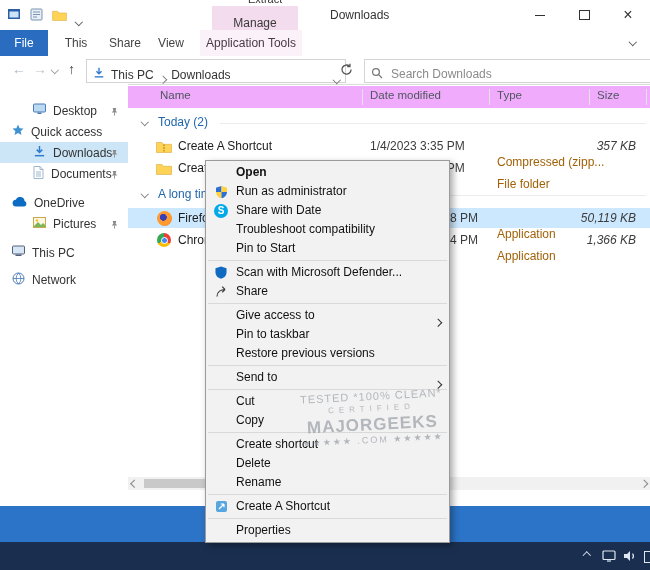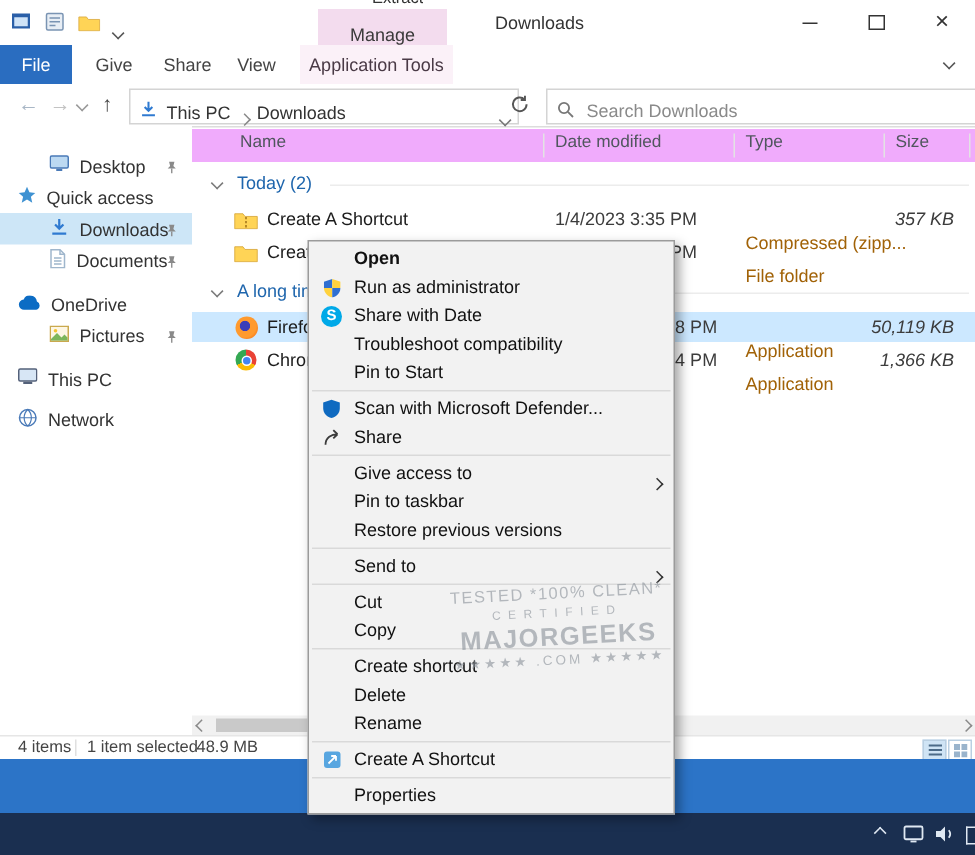--- a/index.html
+++ b/index.html
@@ -98,21 +98,21 @@
     <div class="winbtn" style="left:606px;">
         <span class="closeglyph">×</span>
       </div>
   </div>
 
   <div class="abs" style="left:0;top:30px;width:650px;height:26px;background:#fff;border-bottom:1px solid #dcdcdc;">
     <div class="rtab" style="left:0;width:48px;background:#2a6dc0;color:#fff;">
         <span>File</span>
       </div>
     <div class="rtab" style="left:54px;width:44px;">
-        <span>Give</span>
+        <span>This</span>
       </div>
     <div class="rtab" style="left:102px;width:46px;">
         <span>Share</span>
       </div>
     <div class="rtab" style="left:150px;width:42px;">
         <span>View</span>
       </div>
     <div class="rtab" style="left:200px;width:102px;background:#fbf1f8;color:#4a3a46;">
         <span>Application Tools</span>
       </div>
@@ -296,39 +296,20 @@
       <span class="fsize">1,366 KB</span>
     </div>
   </div>
 
   <div class="abs" style="left:128px;top:477px;width:522px;height:13px;background:#f1f1f1;">
     <span class="abs chev sm" style="left:4px;top:4px;transform:rotate(135deg);border-color:#8a8a8a;"></span>
     <span class="abs" style="left:16px;top:2px;width:250px;height:9px;background:#c9c9c9;"></span>
     <span class="abs chev sm" style="right:4px;top:4px;transform:rotate(-45deg);border-color:#8a8a8a;"></span>
   </div>
 
-  <div class="abs" style="left:0;top:490px;width:650px;height:16px;background:#fff;border-top:1px solid #e6e6e6;font-size:11px;color:#444;">
-    <span class="abs" style="left:12px;top:1px;">4 items</span>
-    <span class="abs" style="left:50px;top:2px;width:1px;height:11px;background:#e0e0e0;"></span>
-    <span class="abs" style="left:58px;top:1px;">1 item selected</span>
-    <span class="abs" style="left:131px;top:1px;">48.9 MB</span>
-    <span class="viewbtn" style="left:615px;background:#cfe4f5;">
-        <svg width="9" height="8" viewBox="0 0 9 8">
-          <path d="M0 1 h9 M0 4 h9 M0 7 h9" stroke="#4c6b88" stroke-width="1.2"></path>
-        </svg>
-      </span>
-    <span class="viewbtn" style="left:632px;">
-        <svg width="9" height="9" viewBox="0 0 9 9">
-          <rect x="0" y="0" width="4" height="4" fill="#9ab4cc"></rect>
-          <rect x="5" y="0" width="4" height="4" fill="#9ab4cc"></rect>
-          <rect x="0" y="5" width="4" height="4" fill="#9ab4cc"></rect>
-          <rect x="5" y="5" width="4" height="4" fill="#9ab4cc"></rect>
-        </svg>
-      </span>
-  </div>
 
   <div class="abs" style="left:0;top:506px;width:650px;height:36px;background:#2c74c7;"></div>
 
   <div class="abs" style="left:0;top:542px;width:650px;height:28px;background:#1a2f50;">
     <span class="abs chev up sm" style="left:584px;top:11px;"></span>
     <span class="abs" style="left:602px;top:8px;"><svg width="14" height="12" viewBox="0 0 14 12">
           <rect x="1" y="1" width="12" height="8.5" rx="1" fill="none" stroke="#dfe8f2" stroke-width="1.2"></rect>
           <path d="M5 11 h4" stroke="#dfe8f2" stroke-width="1.2"></path>
         </svg></span>
     <span class="abs" style="left:622px;top:8px;"><svg width="14" height="12" viewBox="0 0 14 12">

